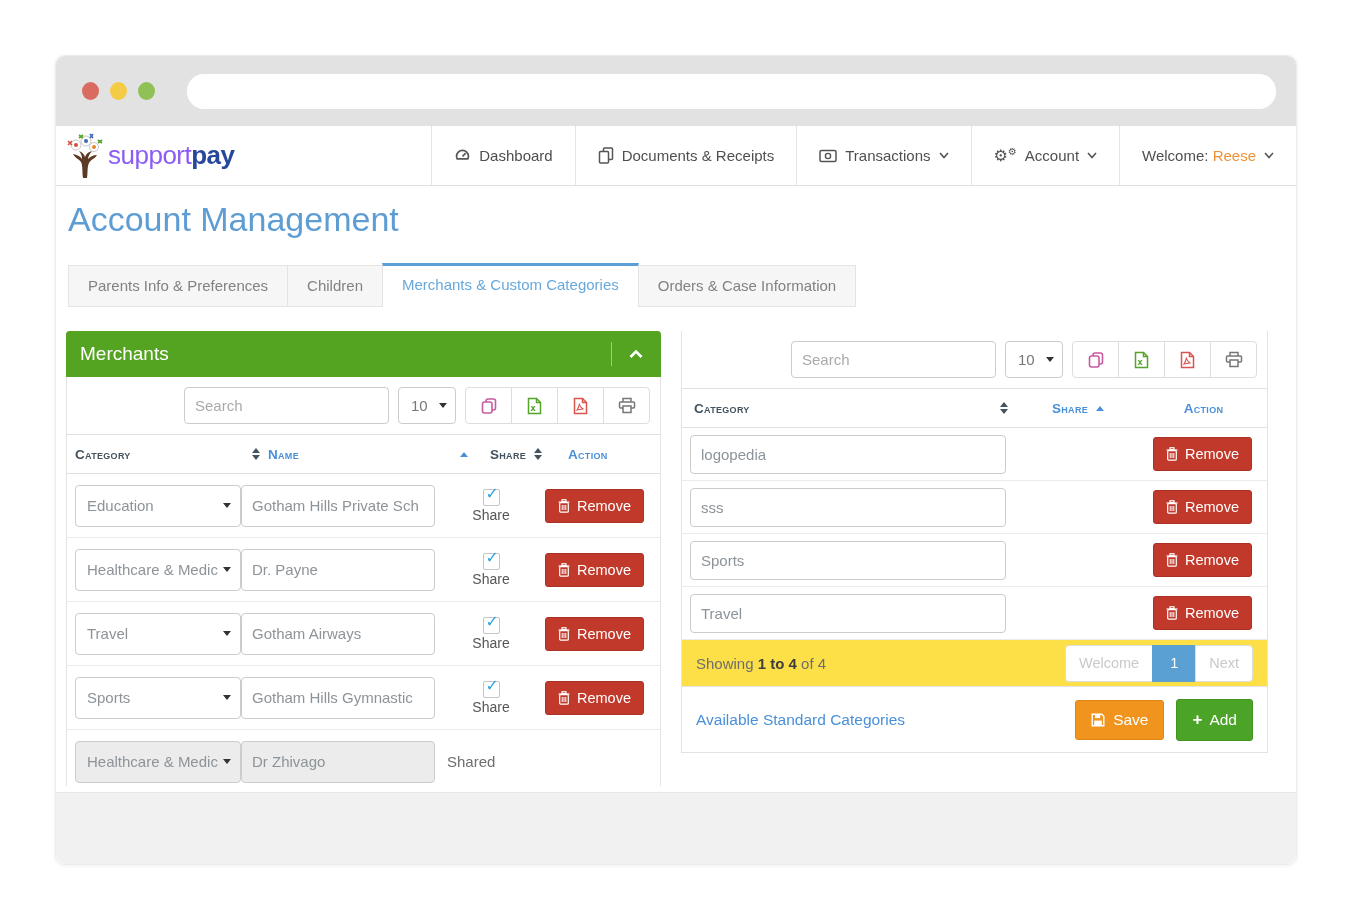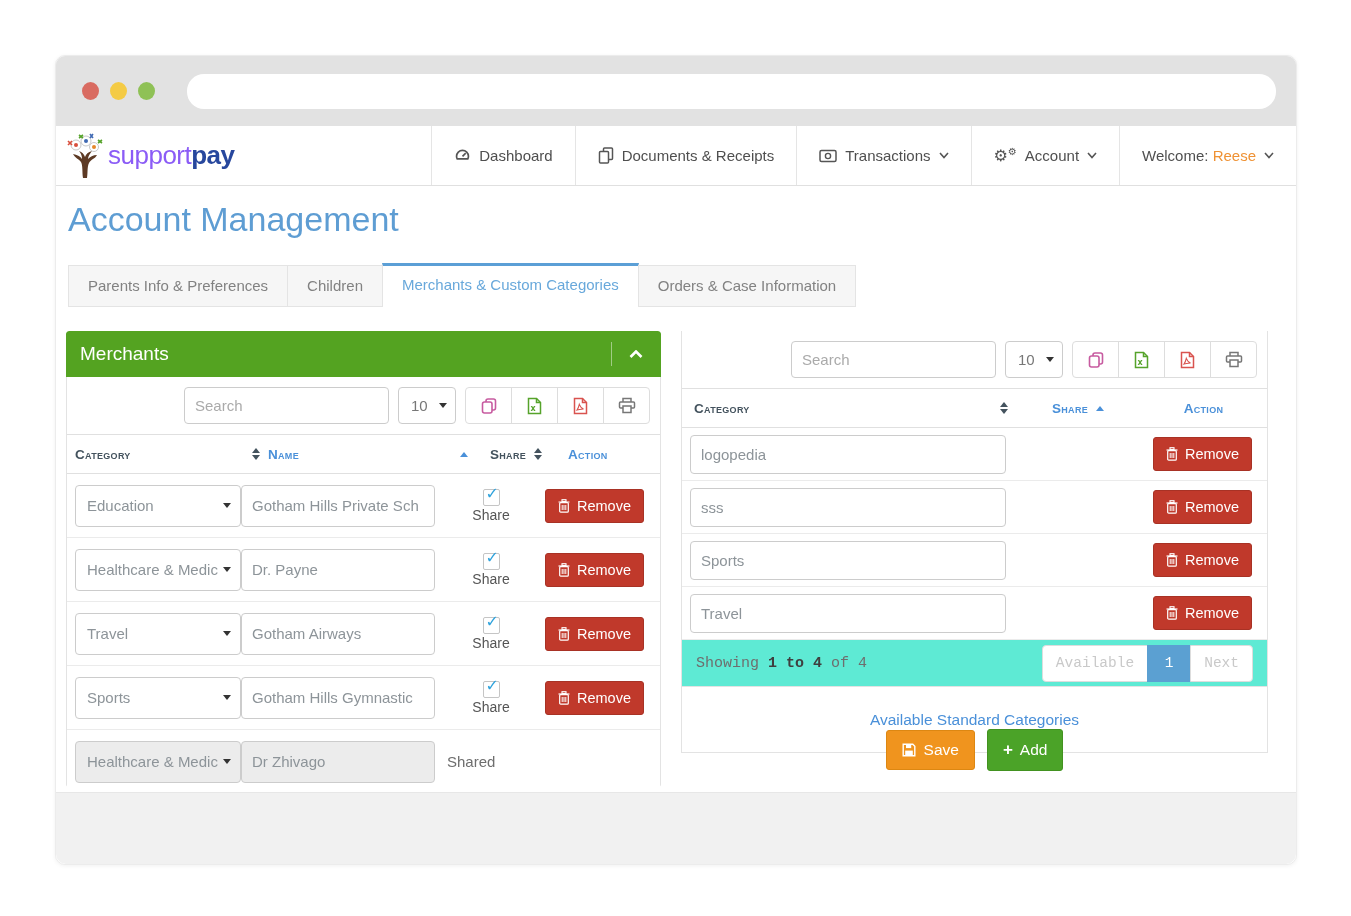--- a/index.html
+++ b/index.html
@@ -103,33 +103,33 @@
 
   
   .ch-cat { width:318px; justify-content:space-between; padding-left:4px; }
   .ch-share { width:140px; justify-content:center; }
   .ch-action { flex:1; justify-content:center; }
   .c-row { display:flex; align-items:center; padding:7px 8px; border-bottom:1px solid #ebebeb; height:53px; }
   .c-input { width:316px; height:39px; border:1px solid #ccc; border-radius:4px; padding:0 10px;
     font-size:15px; color:#8d9499; font-family:inherit; }
   .c-action { flex:1; display:flex; justify-content:center; margin-left:140px; }
 
-  .c-footer { background:#5eead4; display:flex; align-items:center; justify-content:space-between;
-    padding:4px 14px; height:46px; font-size:15px; color:#6e6e6e;font-family:Liberation Mono, monospace; }
+  .c-footer { background:#fde047; display:flex; align-items:center; justify-content:space-between;
+    padding:4px 14px; height:46px; font-size:15px; color:#6e6e6e; }
   .c-footer b { color:#3f3f3f; }
   .pager { display:flex; }
   .page-btn { height:37px; min-width:44px; display:flex; align-items:center; justify-content:center;
     border:1px solid #ddd; background:#fff; color:#c9c9c9; font-size:14.5px; padding:0 13px;
     margin-left:-1px; cursor:pointer; }
   .page-btn.first { border-radius:4px 0 0 4px; margin-left:0; }
   .page-btn.last { border-radius:0 4px 4px 0; }
   .page-btn.current { background:#5ba0d2; border-color:#5ba0d2; color:#fff; }
 
   .c-standard { display:flex; align-items:center; justify-content:space-between;
-    border-top:1px solid #e3e3e3; padding:24px 14px; height:66px;flex-direction:column; }
+    border-top:1px solid #e3e3e3; padding:24px 14px; height:66px; }
   .std-link { color:#4a90d9; font-size:15.5px; cursor:pointer; }
   .save-btn { display:inline-flex; align-items:center; gap:8px; background:#f0941e; border:1px solid #dd8712;
     color:#fff; font-size:15.5px; border-radius:3px; padding:10px 15px; cursor:pointer; }
   .add-btn { display:inline-flex; align-items:center; gap:7px; background:#4ba328; border:1px solid #429220;
     color:#fff; font-size:15.5px; border-radius:3px; padding:10px 15px; cursor:pointer; margin-left:12px; }
   .btn-row { display:flex; align-items:center; }
   .plus { font-size:17px; font-weight:700; }
 
   
   .page-footer { height:72px; background:#f1f1f1; border-top:1px solid #e7e7e7; border-radius:0 0 10px 10px; flex:none; }
@@ -532,21 +532,21 @@
                   <line x1="7.8" y1="6" x2="7.8" y2="11" stroke="#fff" stroke-width="1"></line>
                 </svg>
                 <span>Remove</span>
               </button>
             </div>
           </div>
 
           <div class="c-footer">
             <span><span>Showing </span><b>1 to 4</b><span> of 4</span></span>
             <div class="pager">
-              <div class="page-btn first">Available</div>
+              <div class="page-btn first">Welcome</div>
               <div class="page-btn current">1</div>
               <div class="page-btn last">Next</div>
             </div>
           </div>
 
           <div class="c-standard">
             <span class="std-link">Available Standard Categories</span>
             <div class="btn-row">
               <button class="save-btn">
                 <svg width="14" height="14" viewBox="0 0 14 14">

